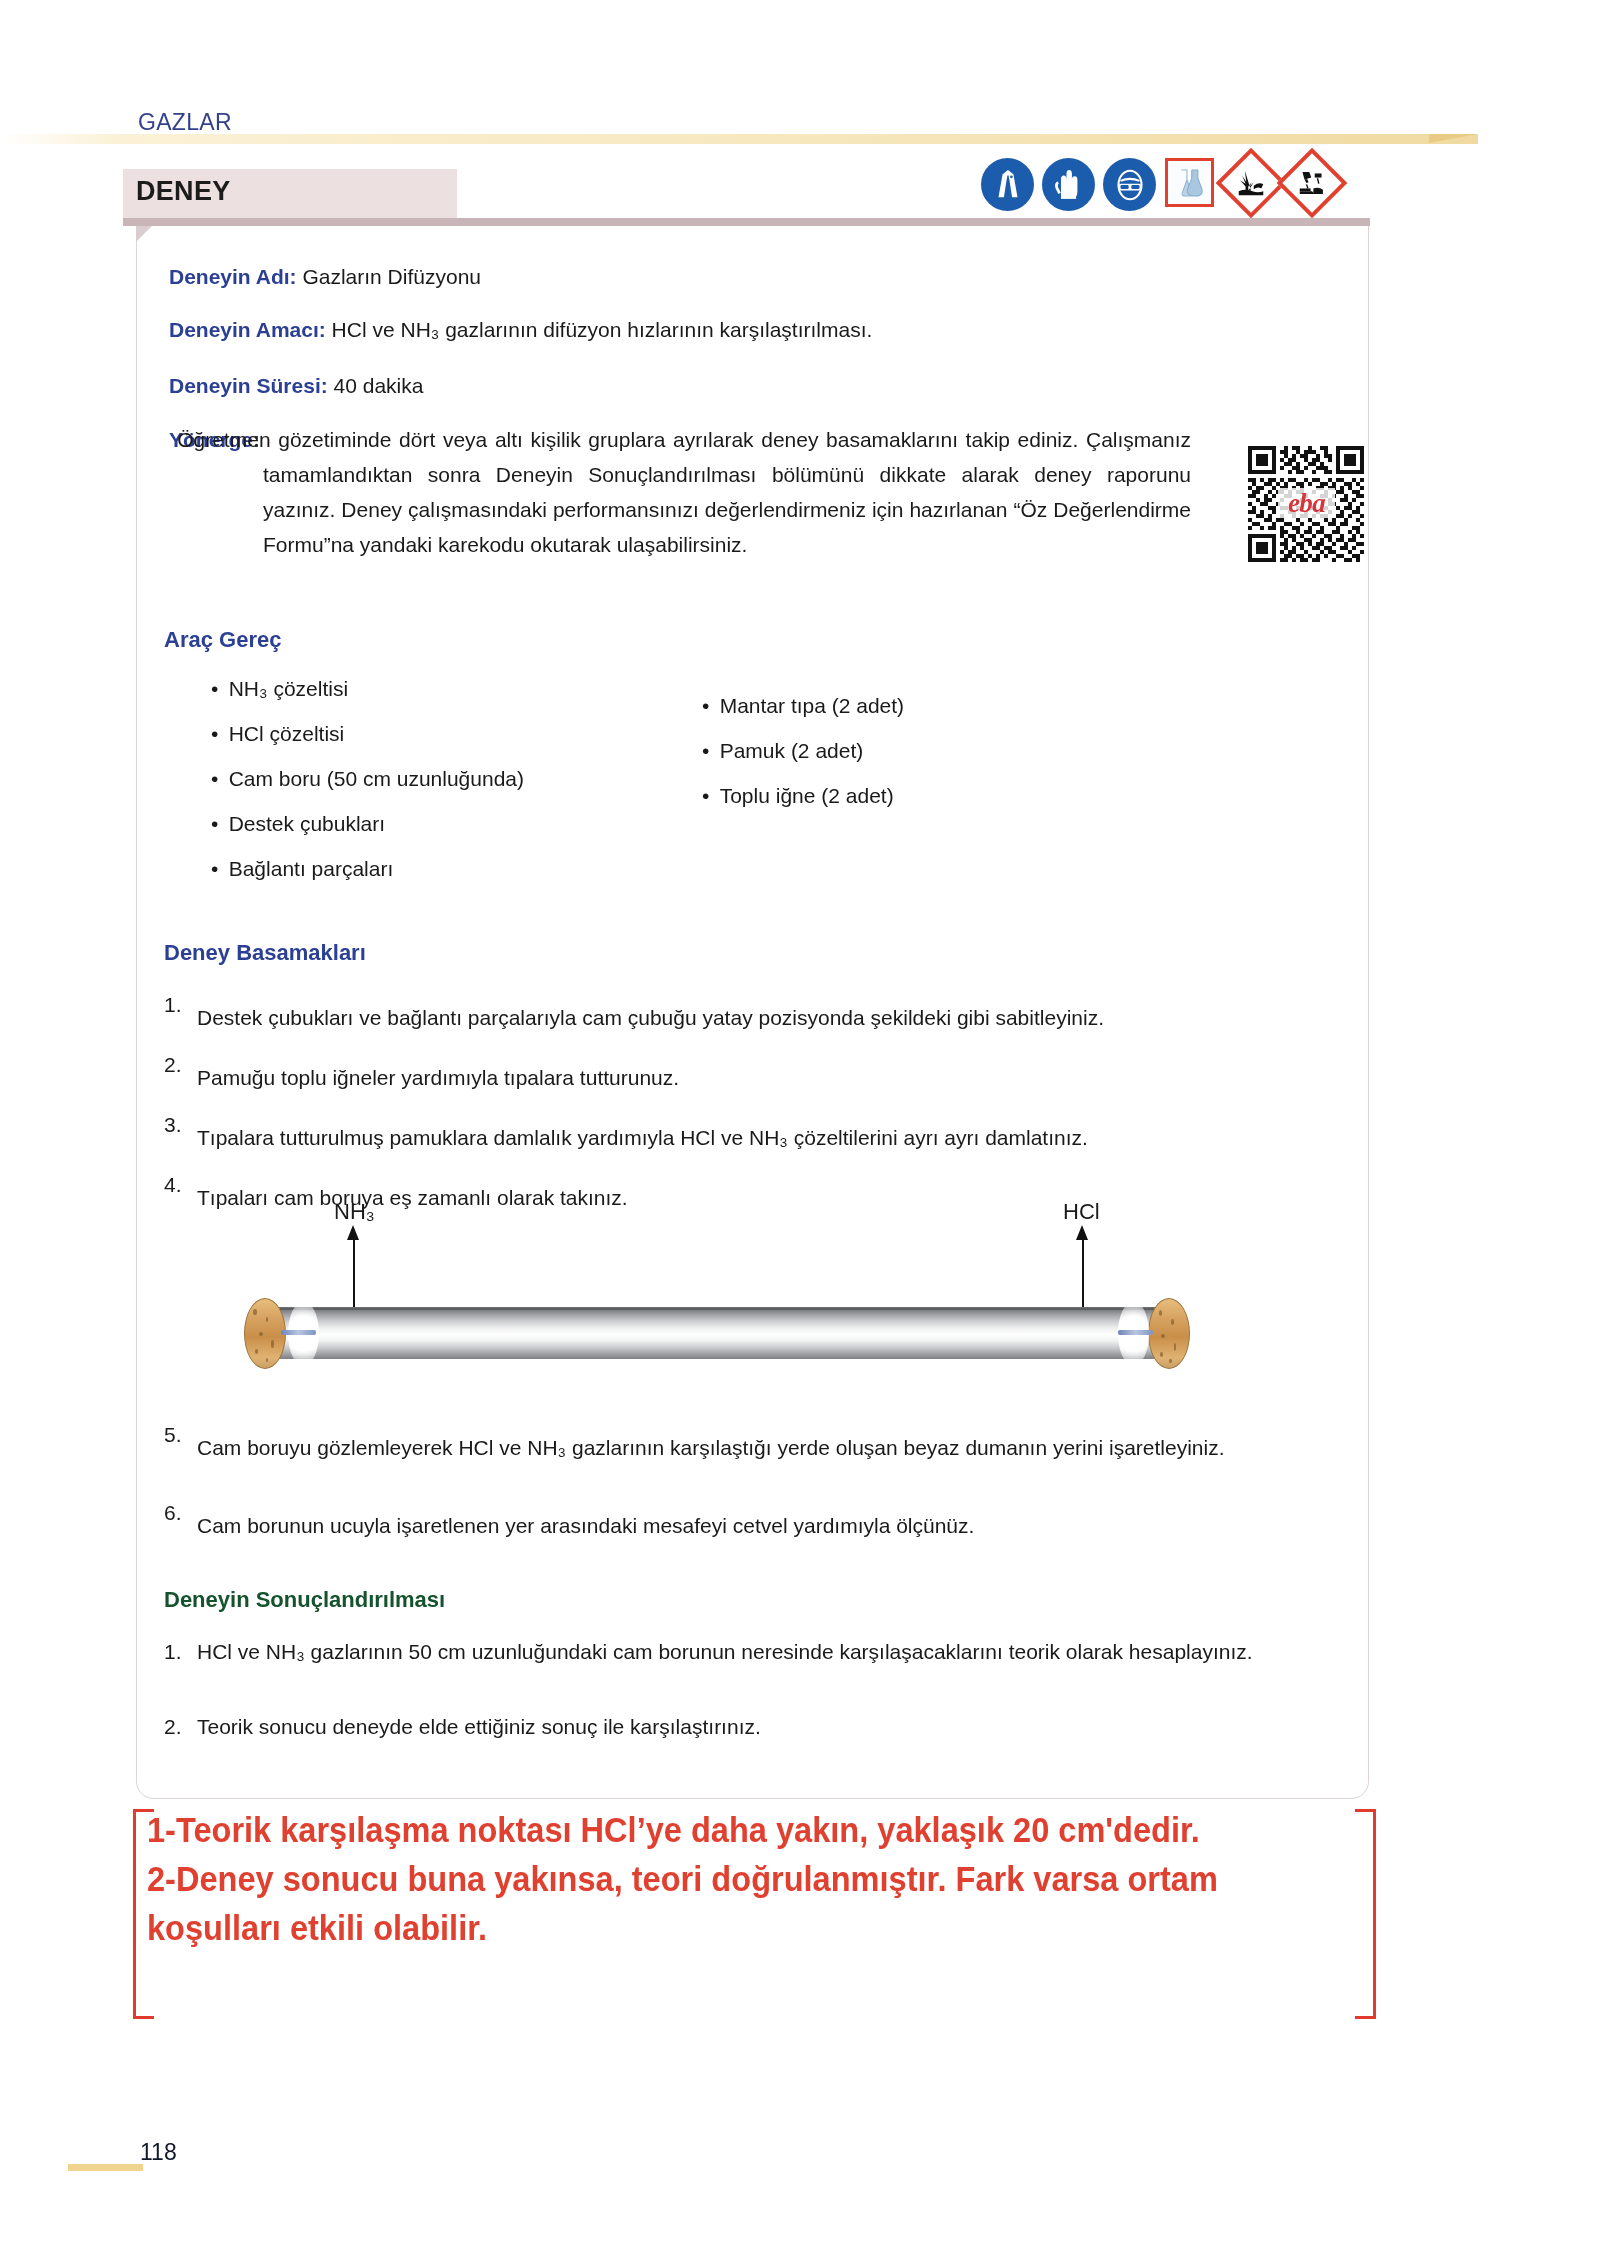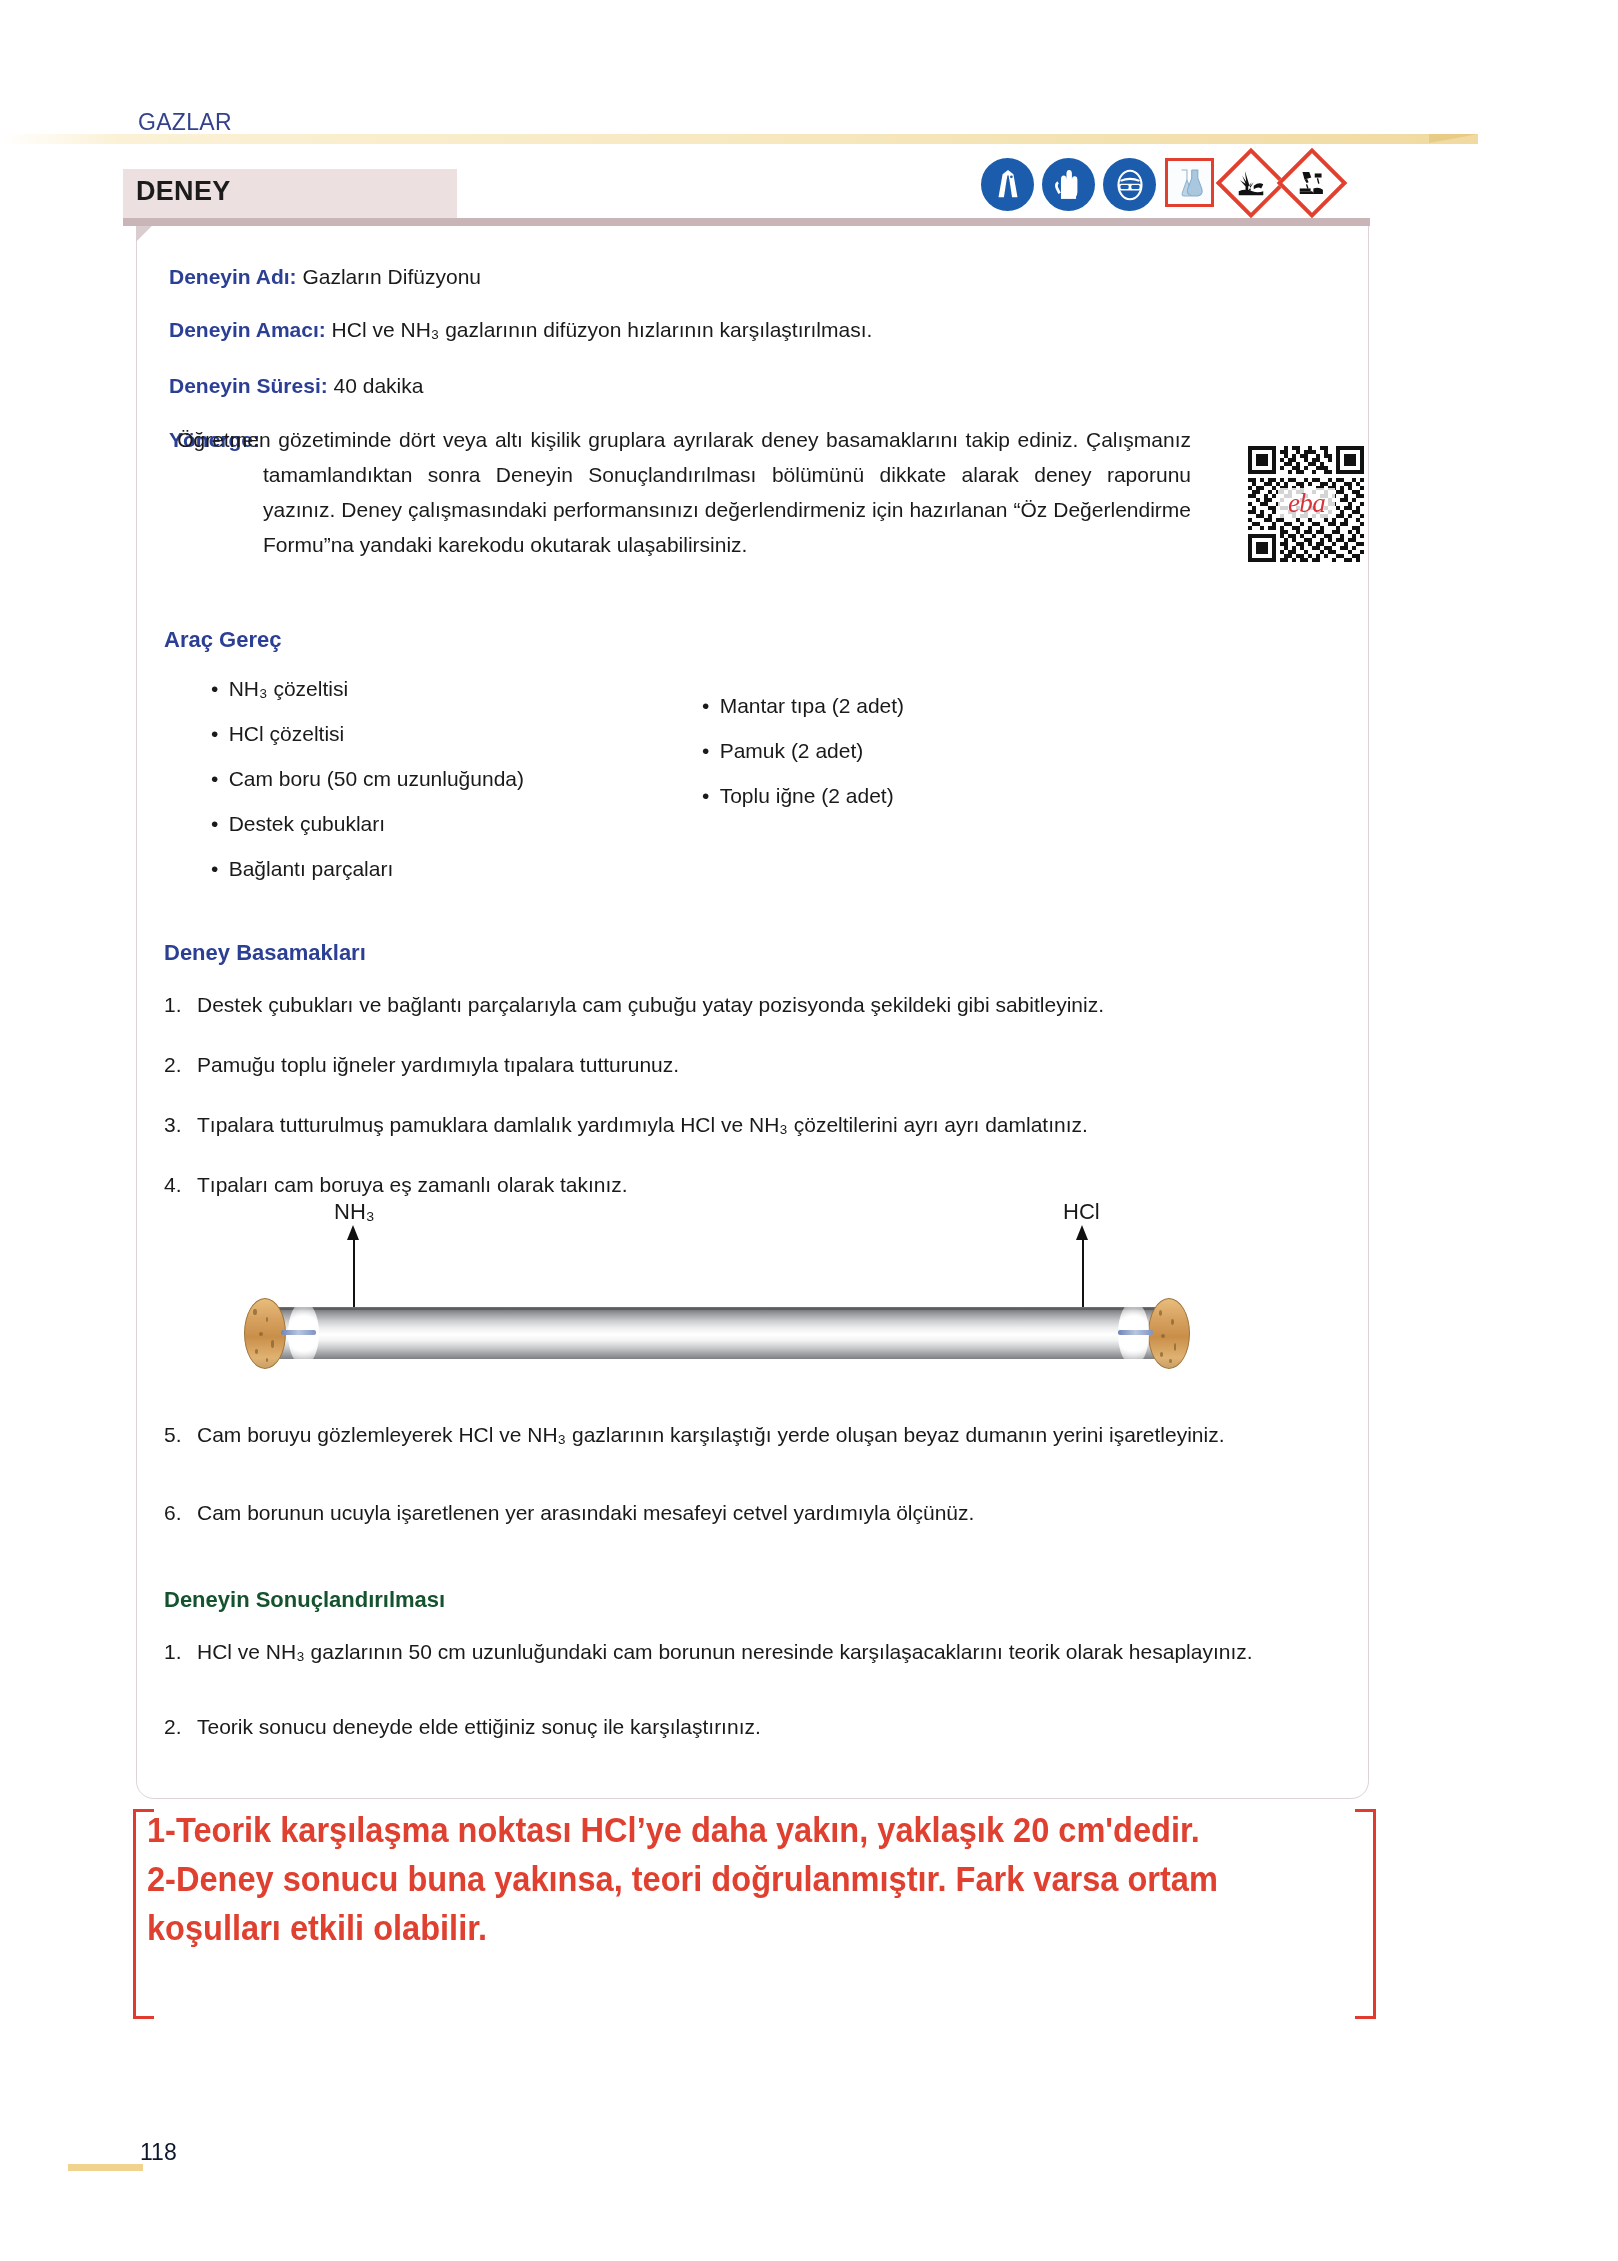--- a/index.html
+++ b/index.html
@@ -58,38 +58,38 @@
   #yonerge{position:absolute;left:169px;top:422px;width:1022px;
       font-size:21px;line-height:35px;text-align:justify;}
   #yonerge .lbl{float:left;margin-right:8.2px;}
   #yonerge .ybody{display:block;padding-left:94px;text-indent:-94px;}
 
   
   #qr-wrap{position:absolute;left:1248px;top:446px;width:116px;height:116px;}
   #qr-img{width:116px;height:116px;display:block;}
   #qr-eba{position:absolute;left:30px;top:42px;width:57px;height:30px;
       display:flex;align-items:center;justify-content:center;
-      font-family:"Liberation Serif",serif;font-style:italic;font-weight:normal;
+      font-family:"Liberation Serif",serif;font-style:italic;font-weight:bold;
       font-size:27px;color:#d8353a;background:rgba(255,255,255,.82);
       letter-spacing:-0.7px;}
 
   
   #arac-head{position:absolute;left:164px;top:627px;font-size:22px;font-weight:bold;color:#2b3f94;}
   .mat-col{position:absolute;font-size:21px;line-height:45px;}
   #mat-left {left:211px;top:666px;width:491px;}
   #mat-right{left:702px;top:683px;width:477px;}
   .mat-col li{list-style:none;position:relative;padding-left:17.7px;}
   .mat-col li:before{content:"\2022";position:absolute;left:0;top:0;}
   .mat-col ul{margin:0;padding:0;}
 
   
   #basamak-head{position:absolute;left:164px;top:940px;font-size:22px;font-weight:bold;color:#2b3f94;}
   .step{position:absolute;font-size:21px;line-height:33px;}
   .step .num{position:absolute;left:0;top:0;}
-  .step .txt{display:block;padding-left:33px;}
+  .step .txt{display:block;padding-left:33px;margin-top:13px;}
   #step1{left:164px;top:988px;width:1185px;}
   #step2{left:164px;top:1048px;width:1185px;}
   #step3{left:164px;top:1108px;width:1185px;}
   #step4{left:164px;top:1168px;width:1185px;}
   #step5{left:164px;top:1418px;width:1179px;}
   #step6{left:164px;top:1496px;width:1185px;}
 
   
   #figure{position:absolute;left:232px;top:1199px;width:1015px;height:198px;}
   #fig-nh3-label{position:absolute;left:102px;top:0px;font-size:22px;}

